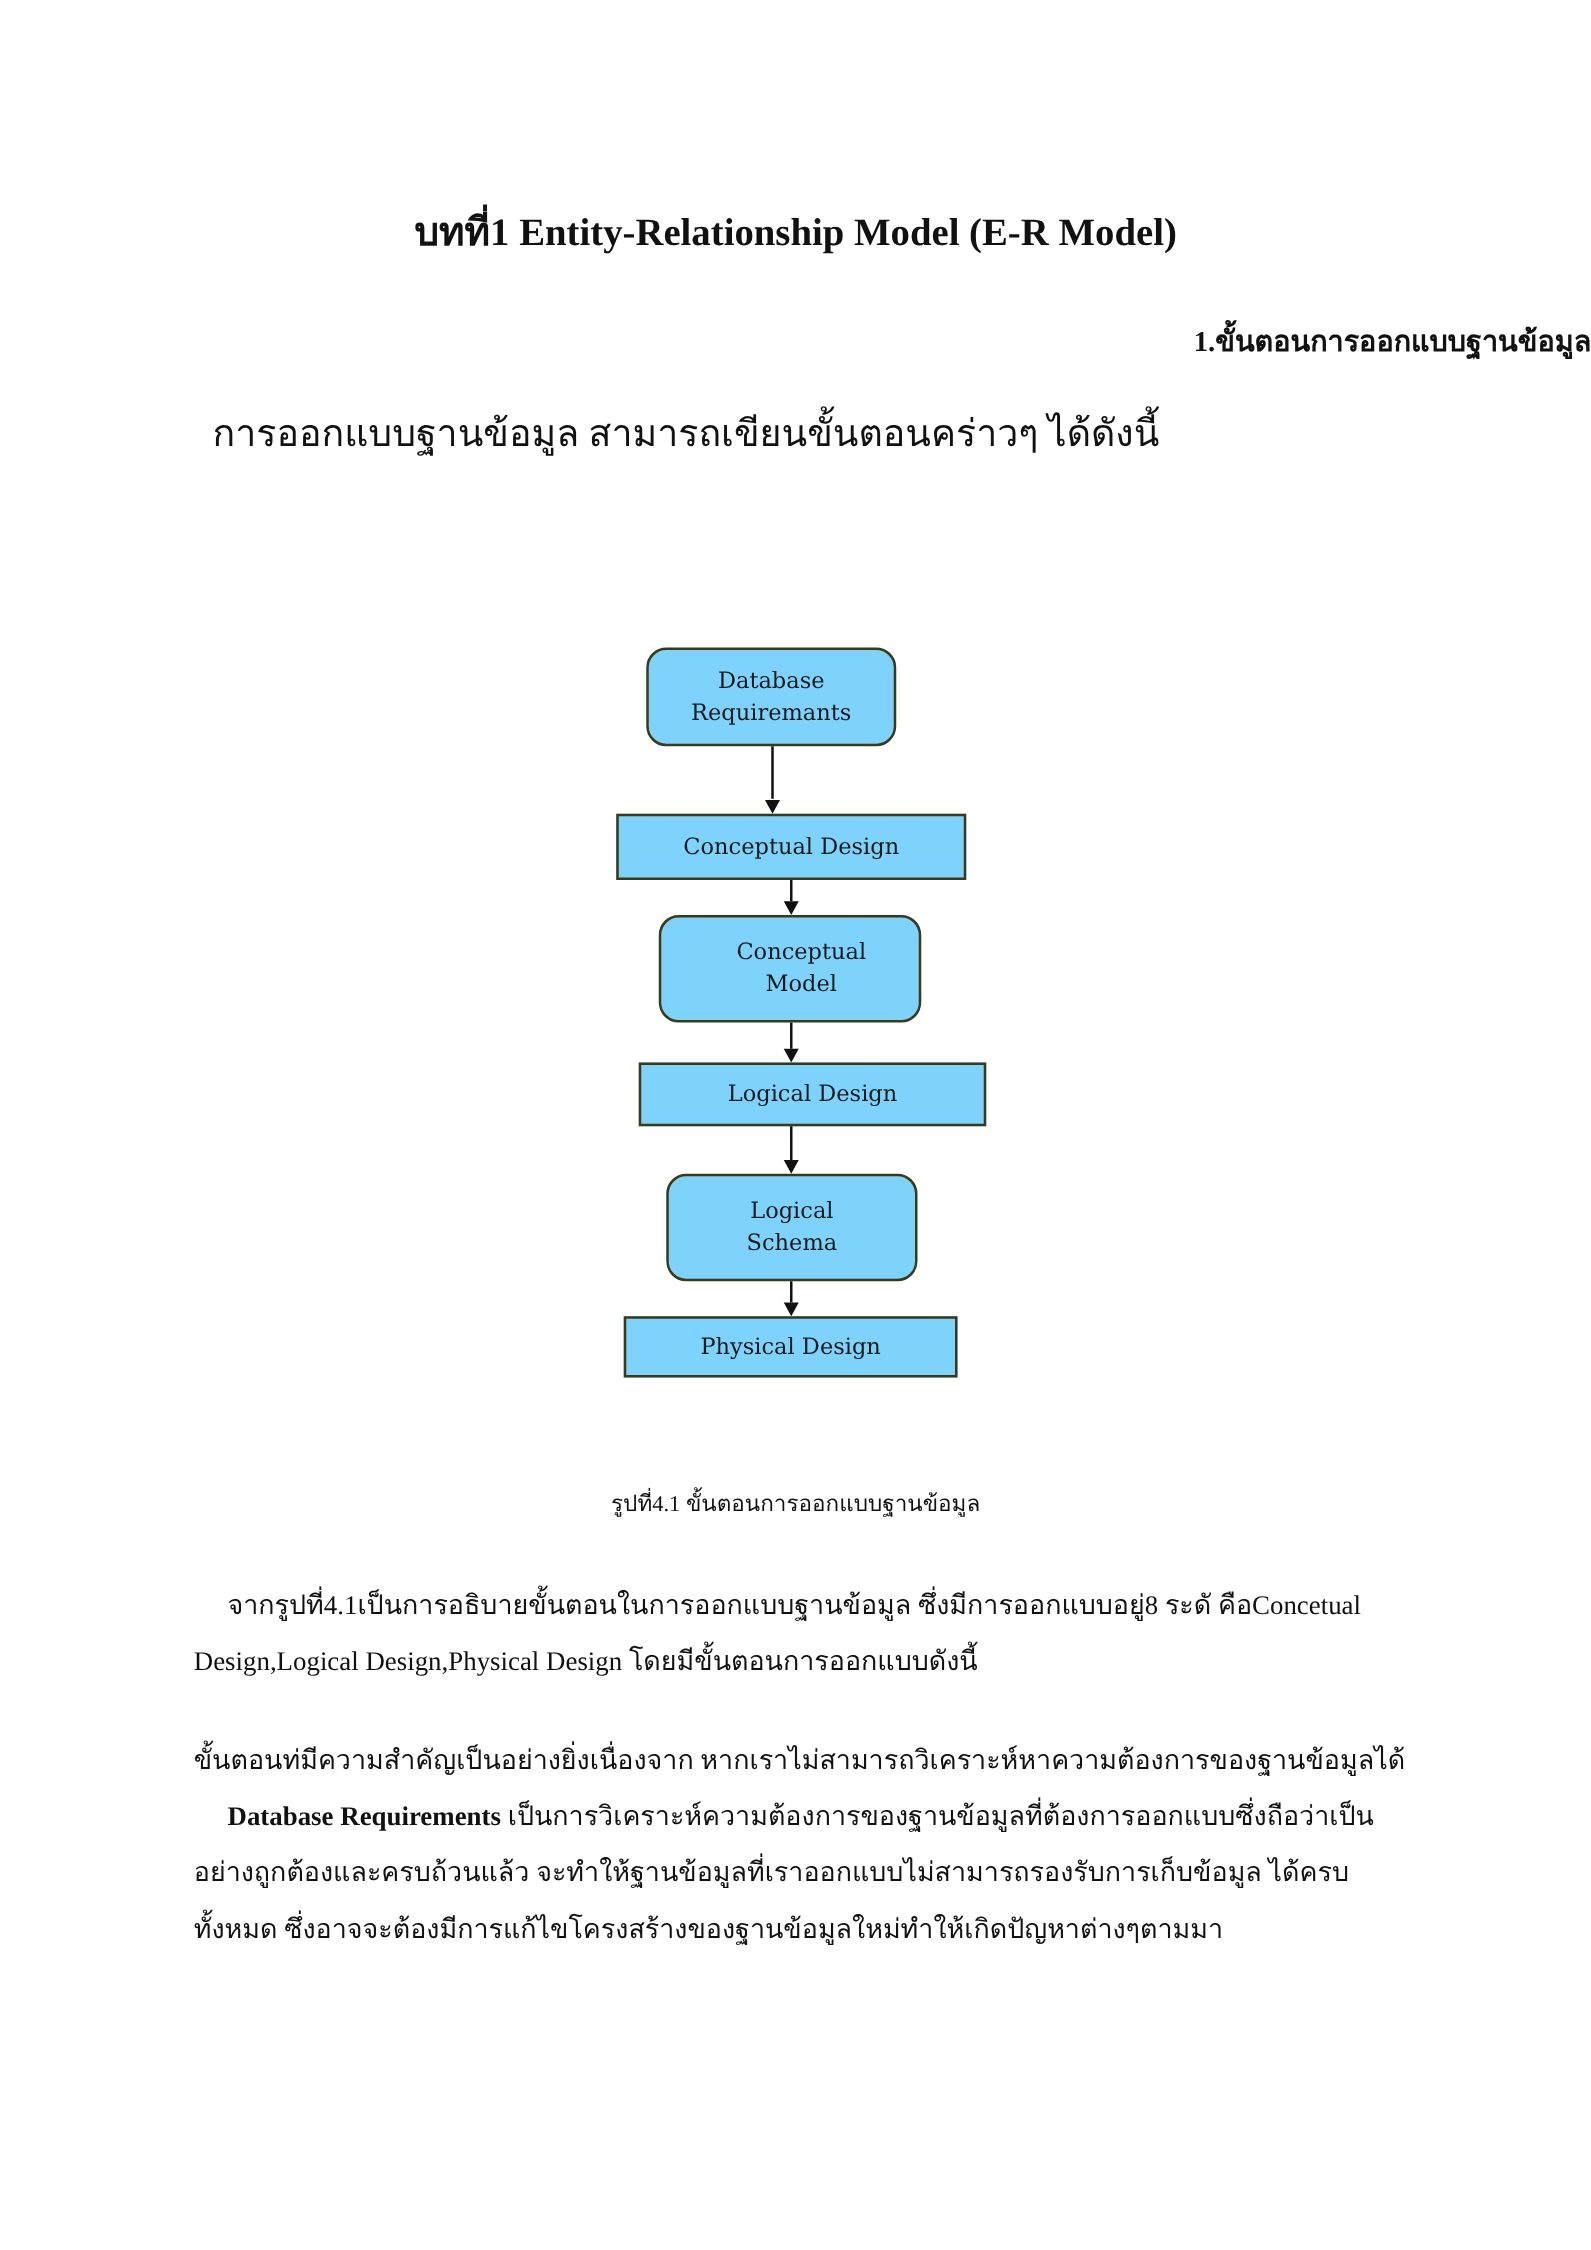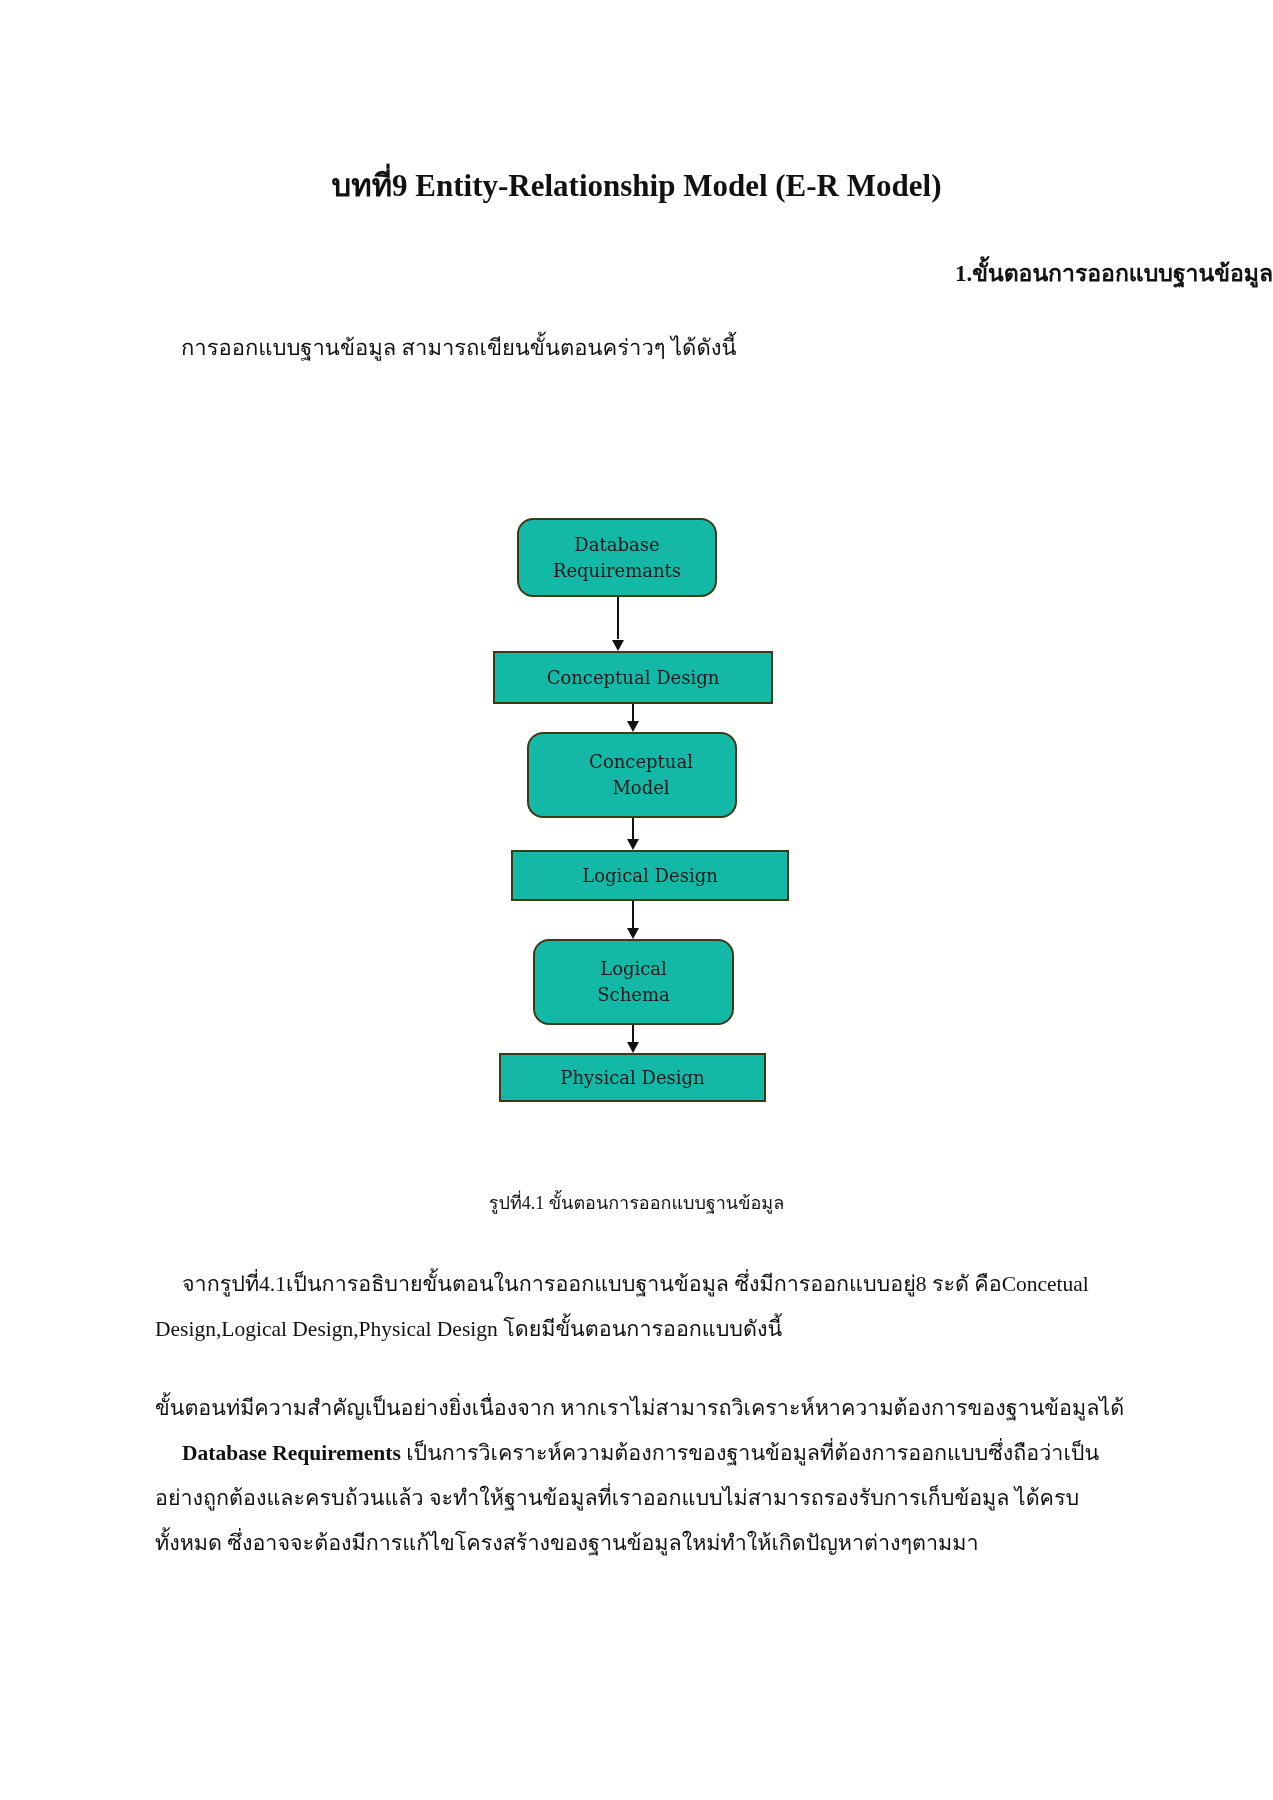--- a/index.html
+++ b/index.html
@@ -3,43 +3,43 @@
   <meta charset="utf-8">
   <style>
     html, body { margin: 0; padding: 0; background: #ffffff; }
     body { width: 1273px; height: 1800px; position: relative; overflow: hidden;
            font-family: "Liberation Serif", "DejaVu Serif", serif; color: #111; }
     .abs { position: absolute; }
     .title { left: 0; width: 1273px; top: 166px; text-align: center;
              font-size: 31px; font-weight: bold; line-height: 40px; }
     .subtitle { left: 0; width: 1273px; top: 258px; text-align: right;
                 font-size: 23px; font-weight: bold; line-height: 32px; }
-    .intro { left: 181px; top: 332px; font-size: 22px; line-height: 32px; white-space: nowrap; }
+    .intro { left: 170px; top: 332px; font-size: 30px; line-height: 32px; white-space: nowrap; }
     .caption { left: 0; width: 1273px; top: 1187px; text-align: center; font-size: 18px; line-height: 32px; }
     .para { left: 155px; width: 970px; font-size: 21.5px; line-height: 45px; }
     .para .line { display: block; white-space: nowrap; }
     .para .indent { padding-left: 27px; }
     .p1 { top: 1262px; }
     .p2 { top: 1386px; }
     .bold { font-weight: bold; }
 
-    .box { position: absolute; background: #14b8a6; border: 2px solid #3a3a14;
+    .box { position: absolute; background: #7dd3fc; border: 2px solid #3a3a14;
            display: flex; align-items: center; justify-content: center; text-align: center;
            font-family: "DejaVu Serif", "Liberation Serif", serif; font-size: 18px; line-height: 26px;
            color: #1a1a1a; box-sizing: border-box; }
     .rounded { border-radius: 16px; }
     .arrow-line { position: absolute; width: 1.5px; background: #111; }
     .arrow-head { position: absolute; width: 0; height: 0;
                   border-left: 6px solid transparent; border-right: 6px solid transparent;
                   border-top: 11px solid #111; }
   </style>
 </head>
 <body>
 
-<div class="abs title">บทที่9 Entity-Relationship Model (E-R Model)</div>
+<div class="abs title">บทที่1 Entity-Relationship Model (E-R Model)</div>
 <div class="abs subtitle">1.ขั้นตอนการออกแบบฐานข้อมูล</div>
 <div class="abs intro">การออกแบบฐานข้อมูล สามารถเขียนขั้นตอนคร่าวๆ ได้ดังนี้</div>
 
 <div>
   <div class="box rounded" style="left:517px; top:518px; width:200px; height:79px;">
     <div><span>Database</span><br><span>Requiremants</span></div>
   </div>
   <div class="arrow-line" style="left:617px; top:597px; height:42px;"></div>
   <div class="arrow-head" style="left:612px; top:640px;"></div>
 

